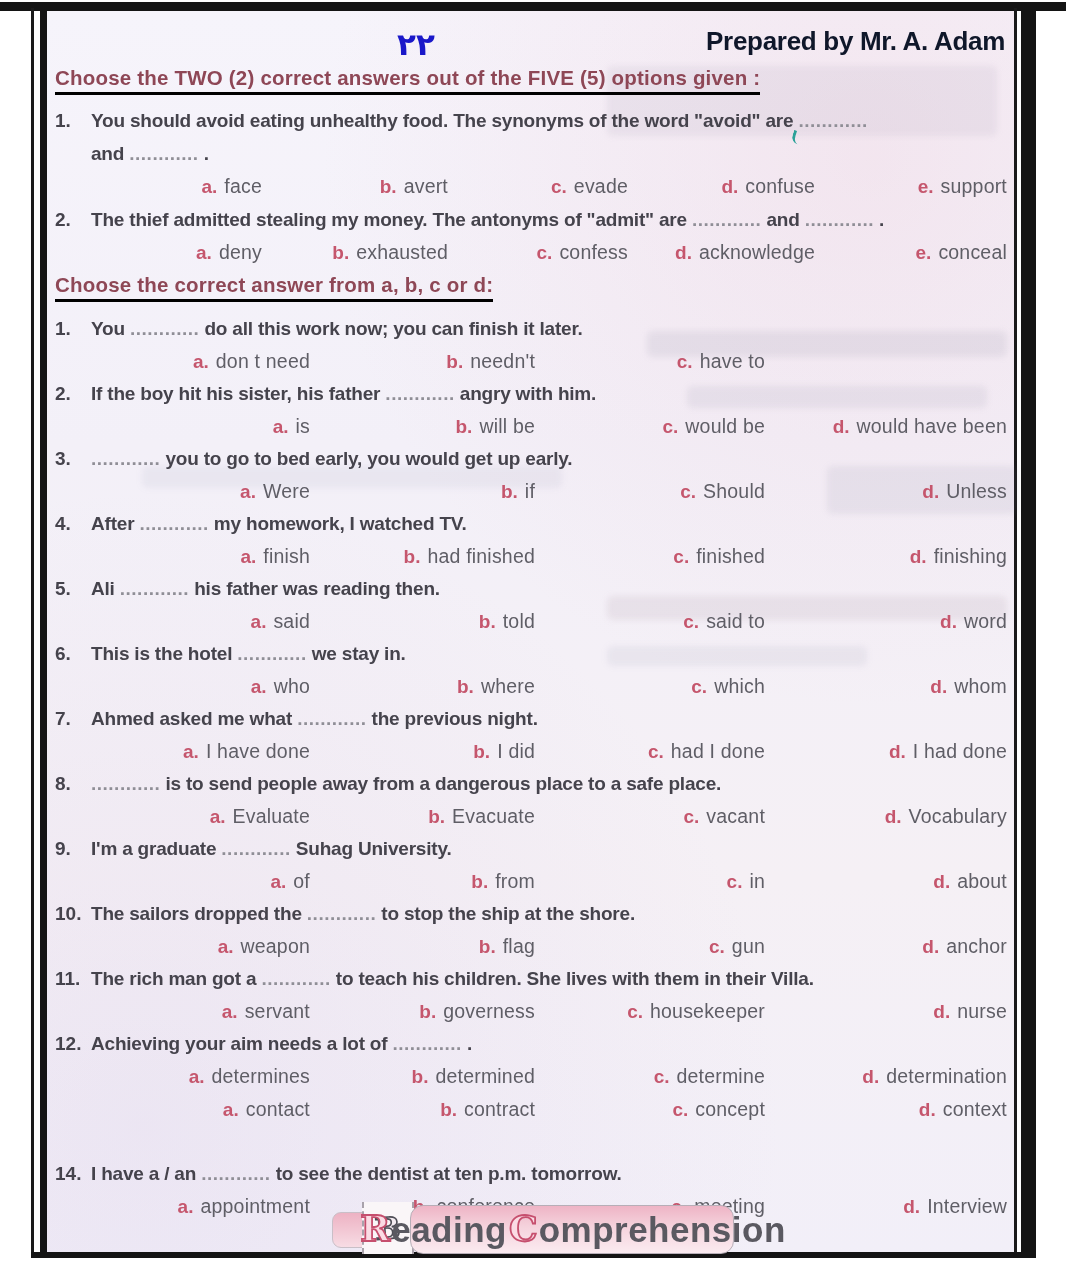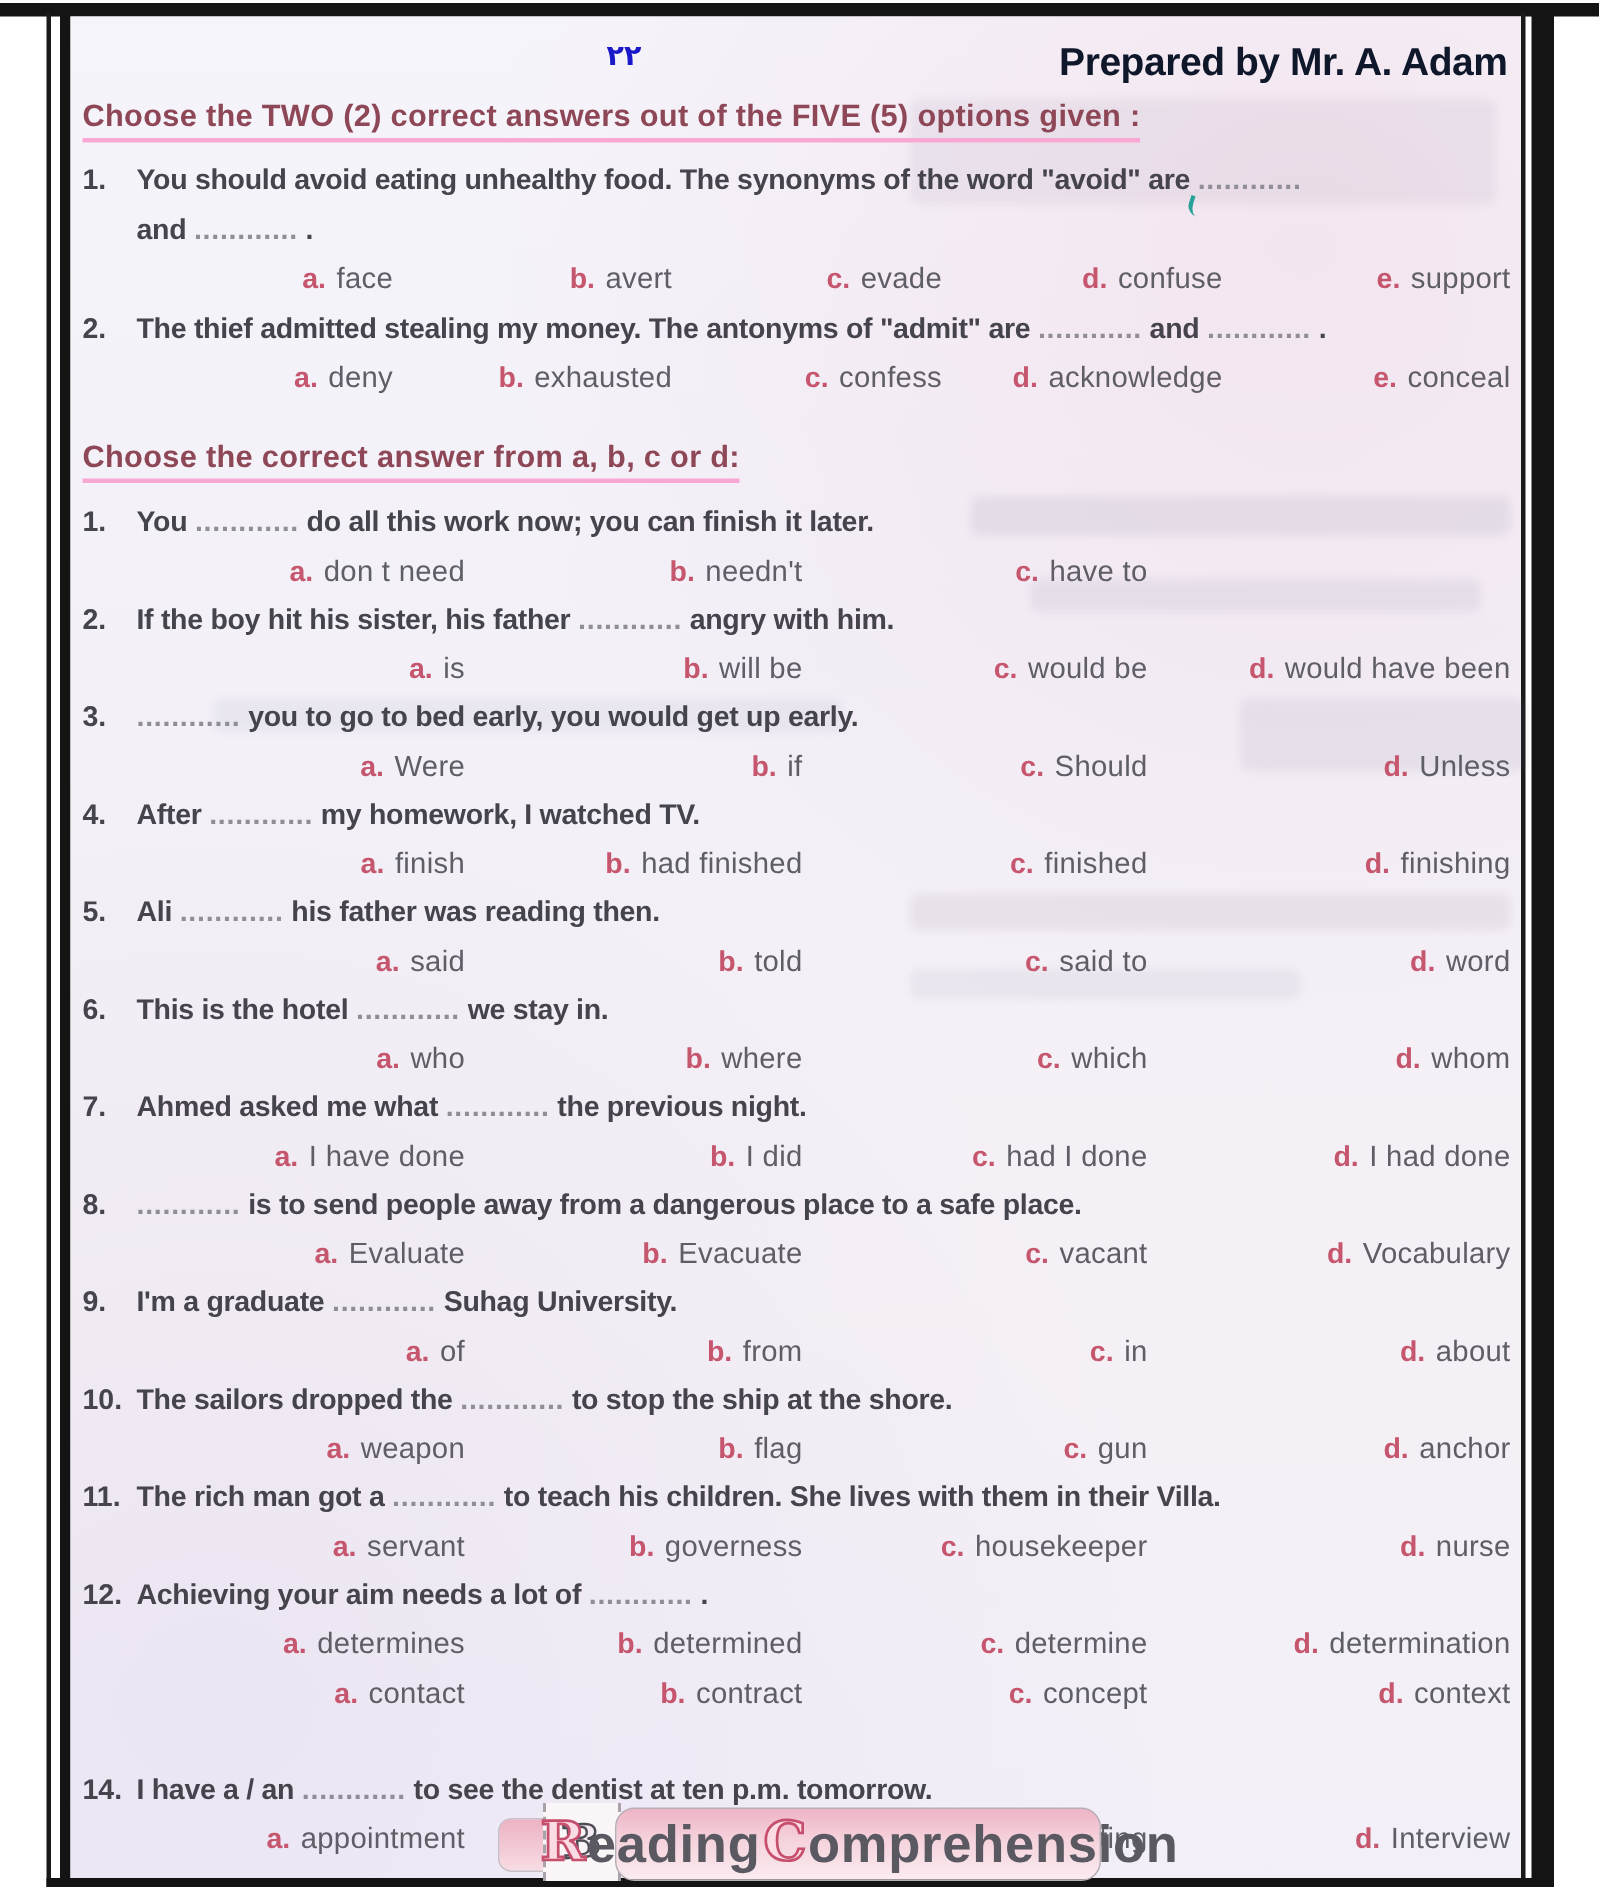--- a/index.html
+++ b/index.html
@@ -29,37 +29,37 @@
   .g2{left:600px;top:320px;width:360px;height:26px;background:rgba(120,120,150,.12);}
   .g3{left:640px;top:375px;width:300px;height:22px;background:rgba(120,120,150,.10);}
   .g4{left:95px;top:455px;width:420px;height:22px;background:rgba(120,120,150,.08);}
   .g5{left:560px;top:585px;width:400px;height:24px;background:rgba(150,120,140,.12);}
   .g6{left:560px;top:635px;width:260px;height:20px;background:rgba(120,120,150,.09);}
   .g7{left:780px;top:455px;width:190px;height:48px;background:rgba(120,120,150,.10);}
   
   .header-row{position:relative;height:52px;}
   .page-num{
     position:absolute;left:0;right:230px;top:14px;text-align:center;
-    color:#1a18c9;font-weight:700;font-size:19px;letter-spacing:3px;
+    color:#1a18c9;font-weight:700;font-size:31px;letter-spacing:3px;
   }
   .prepared{
     position:absolute;right:2px;top:14px;
     color:#0f172a;font-weight:700;font-size:26px;letter-spacing:-0.3px;
   }
   
   .content{position:absolute;left:55px;top:12px;width:952px;}
   .h-red{
     display:inline-block;
     font-weight:700;font-size:20.5px;letter-spacing:.2px;
     color:#8e4756;
-    border-bottom:3px solid #f9a8d4;
+    border-bottom:3px solid #000000;
     padding-bottom:2px;
   }
   .h1wrap{height:38px;margin-top:2px;}
-  .h2wrap{height:40px;padding-top:4px;margin-top:20px;}
+  .h2wrap{height:40px;padding-top:4px;}
   .line{height:33px;display:flex;align-items:center;}
   .stmt{font-weight:700;font-size:19px;color:#45434c;letter-spacing:-0.2px;}
   .qnum{flex:0 0 36px;font-weight:700;font-size:19px;color:#45434c;}
   .cont-indent{padding-left:36px;}
   .dots{color:#8f8e96;font-weight:700;letter-spacing:.5px;}
   .opts{height:33px;display:grid;align-items:center;padding-left:20px;text-align:right;}
   .opts5{grid-template-columns:187px 186px 180px 187px 1fr;}
   .opts4{grid-template-columns:235px 225px 230px 1fr;}
   .ol{font-weight:700;font-size:19px;color:#c5566d;margin-right:7px;}
   .ot{font-weight:400;font-size:19.5px;color:#5f5e66;letter-spacing:.2px;}

